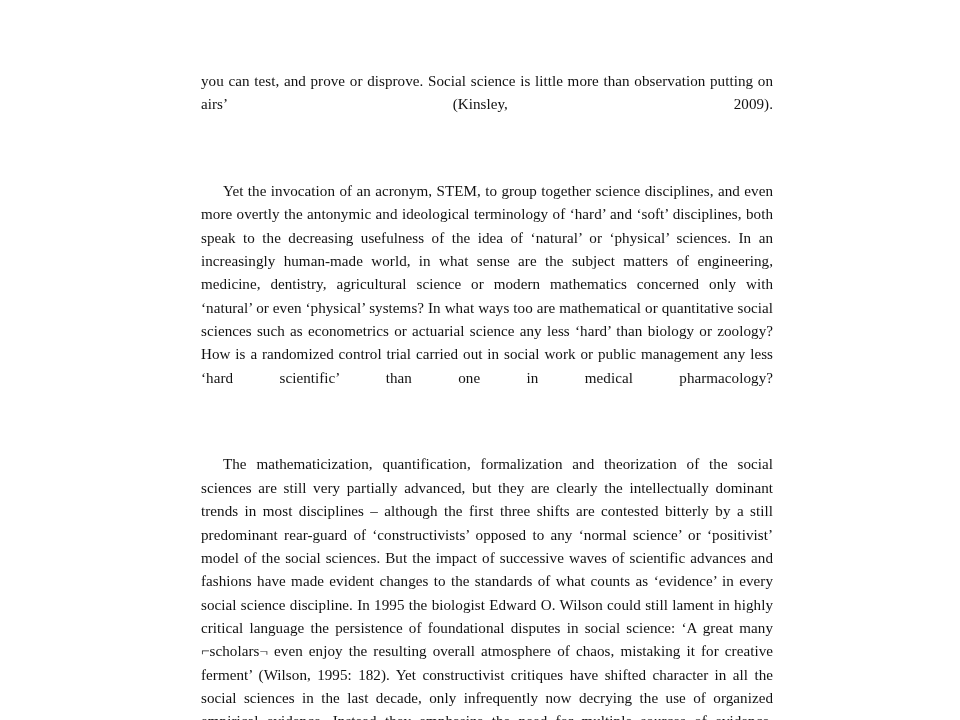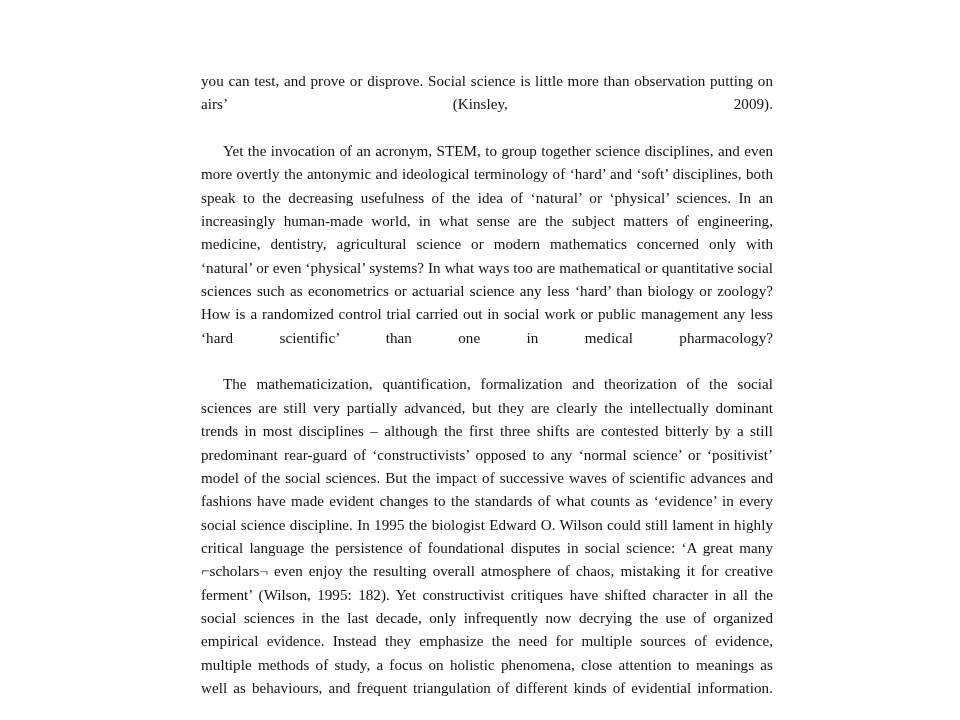--- a/index.html
+++ b/index.html
@@ -46,20 +46,21 @@
   }
 
   
   .para.continuation {
     text-indent: 0;
   }
 
   
   .para.indented {
     text-indent: 22px;
+    margin-top: 40px;
   }
 
   
   .para::after {
     content: "";
     display: inline-block;
     width: 100%;
   }
 </style>
 </head>

